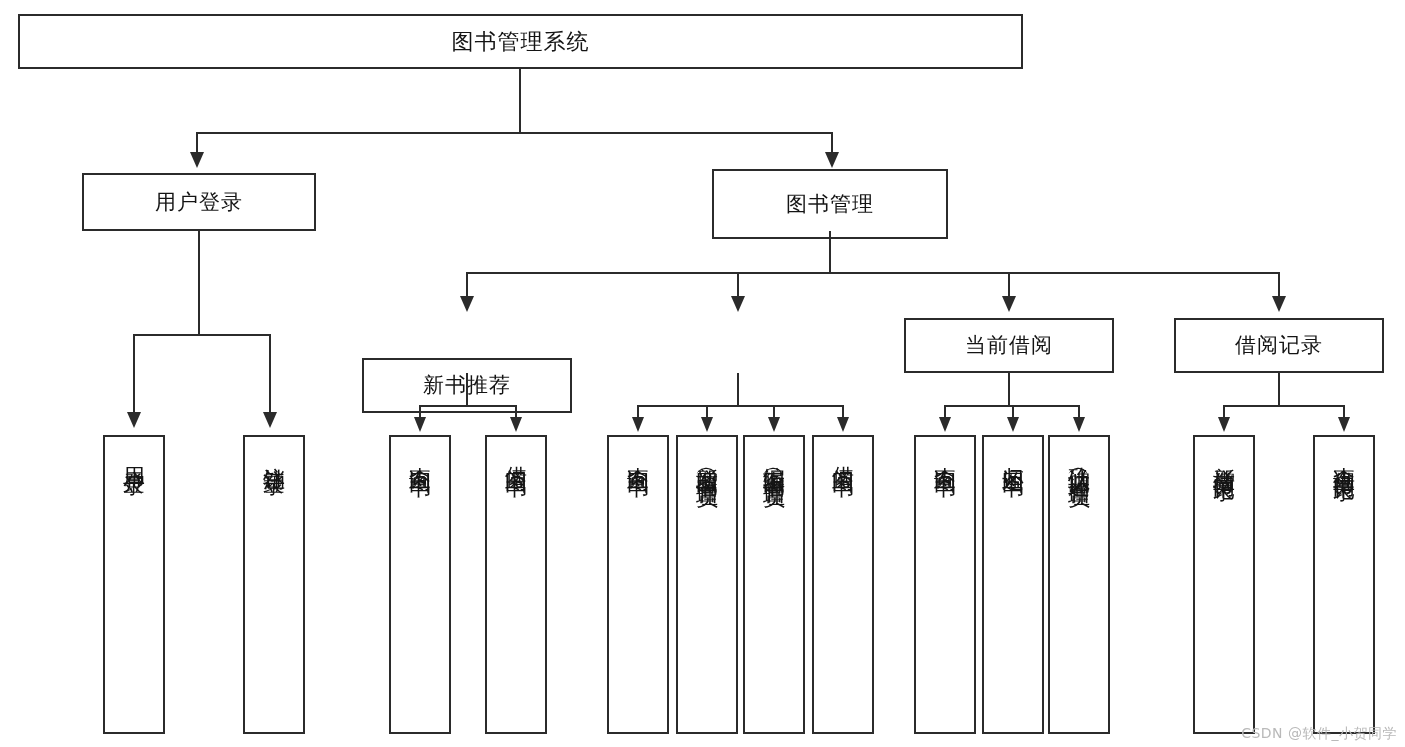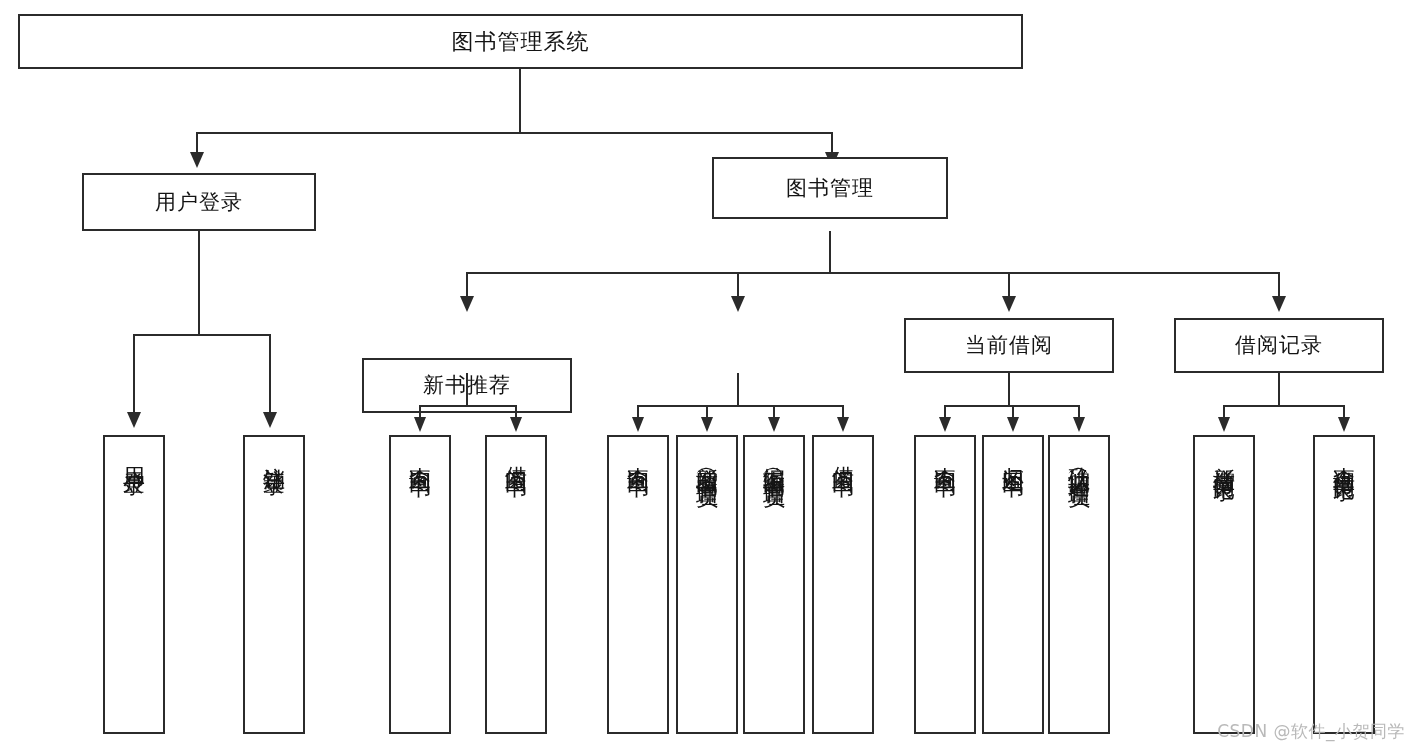--- a/index.html
+++ b/index.html
@@ -61,23 +61,23 @@
     border-top:16px solid #2b2b2b;
   }
   .arrow.slim{
     border-left-width:6px;
     border-right-width:6px;
     border-top-width:15px;
   }
   
   #watermark{
     position:absolute;
-    right:0;
+    right:8px;
     bottom:4px;
-    font-size:17px;
+    font-size:14px;
     color:#b9b9b9;
     letter-spacing:.5px;
     white-space:nowrap;
     pointer-events:none;
   }
 </style>
 </head>
 <body>
 
 <div id="canvas">
@@ -93,21 +93,21 @@
   <div class="conn vline" style="left:196px;top:132px;width:2px;height:24px;"></div>
   <div class="arrow" style="left:190px;top:152px;"></div>
 
   <div class="conn vline" style="left:831px;top:132px;width:2px;height:24px;"></div>
   <div class="arrow" style="left:825px;top:152px;"></div>
 
   <div class="node level2" style="left:82px;top:173px;width:234px;height:58px;">
     <span class="label">用户登录</span>
   </div>
 
-  <div class="node level2" style="left:712px;top:157px;width:236px;height:62px;">
+  <div class="node level2" style="left:712px;top:169px;width:236px;height:70px;">
     <span class="label">图书管理</span>
   </div>
 
   <div class="conn vline" style="left:198px;top:231px;width:2px;height:104px;"></div>
   <div class="conn hline" style="left:133px;top:334px;width:137px;height:2px;"></div>
   <div class="conn vline" style="left:133px;top:334px;width:2px;height:82px;"></div>
   <div class="arrow" style="left:127px;top:412px;"></div>
   <div class="conn vline" style="left:269px;top:334px;width:2px;height:82px;"></div>
   <div class="arrow" style="left:263px;top:412px;"></div>
 

